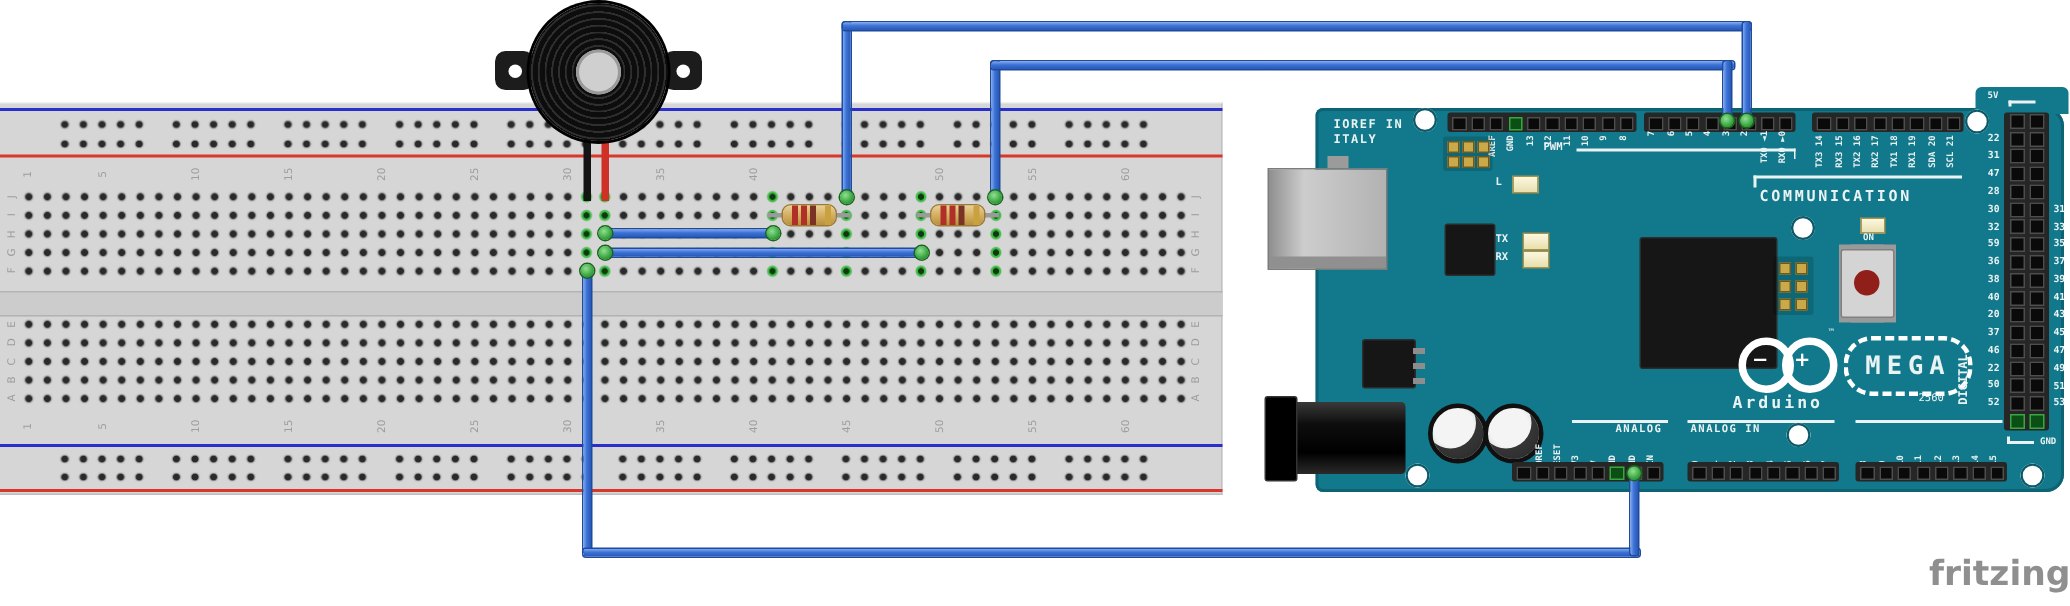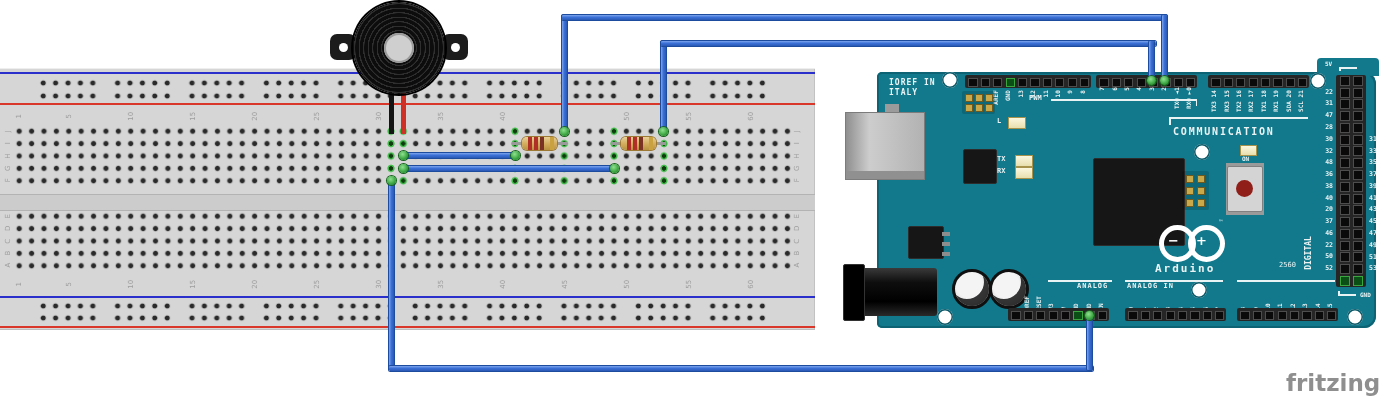--- a/index.html
+++ b/index.html
@@ -316,20 +316,23 @@
   <div class="abs" style="left:-34px;top:192px;width:20px;height:55px;background:#000;border:1px solid #333;border-radius:2px"></div>
 
   <div id="logo" class="abs">
     <div class="logo-ring" style="left:4px"></div>
     <div class="logo-ring" style="left:33px"></div>
     <div class="logo-glyph" style="left:13px;top:12px">−</div>
     <div class="logo-glyph" style="left:41px;top:12px">+</div>
     <div class="abs silk" style="left:64px;top:-4px;font-size:6px">™</div>
     <div class="abs silk" style="left:0px;top:40px;font-size:11px;font-weight:bold;letter-spacing:2px">Arduino</div>
   </div>
+  <div id="mega-badge" class="abs">
+    <span class="silk" style="font-size:17px;font-weight:bold;letter-spacing:4px">MEGA</span>
+  </div>
   <div class="abs silk" style="left:402px;top:189px;font-size:7px">2560</div>
 
   <div class="abs silk" style="left:410px;top:175px;width:46px;height:12px;font-size:8px;font-weight:bold;transform:rotate(-90deg);text-align:center">DIGITAL</div>
   <div class="abs" style="left:459px;top:3px;width:30px;height:212px;background:#262626;border-radius:2px">
       <div class="mrow">
         <i class="mpin"></i>
         <i class="mpin"></i>
       </div>
       <div class="mrow">
         <i class="mpin"></i>
@@ -400,21 +403,21 @@
         <i class="mpin green"></i>
       </div>
     </div>
   <div class="hcol" style="left:436px;top:14.7px;width:20px;text-align:right">
       <span>22</span>
       <span>31</span>
       <span>47</span>
       <span>28</span>
       <span>30</span>
       <span>32</span>
-      <span>48</span>
+      <span>59</span>
       <span>36</span>
       <span>38</span>
       <span>40</span>
       <span>20</span>
       <span>37</span>
       <span>46</span>
       <span>22</span>
       <span>50</span>
       <span>52</span>
     </div>

